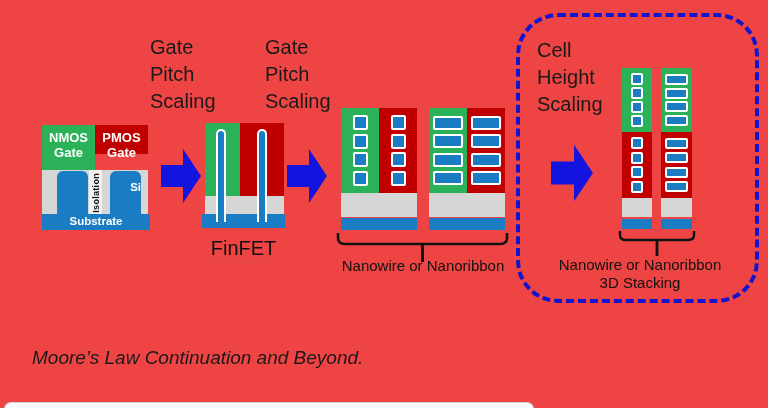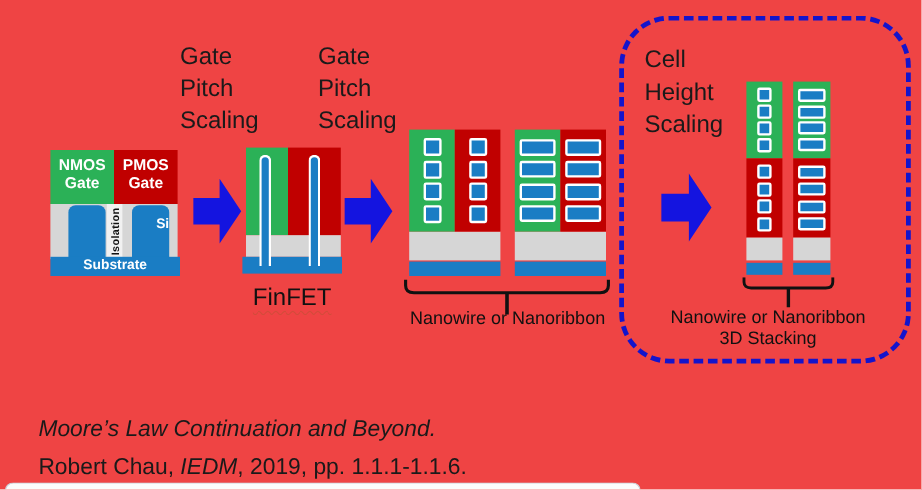--- a/index.html
+++ b/index.html
@@ -80,21 +80,21 @@
 Scaling</div>
   <div class="abs step-label" style="left:265px;top:34px;">Gate
 Pitch
 Scaling</div>
 
   <div class="abs" style="left:42px;top:125px;width:108px;height:105px;">
     <div class="abs green" style="left:0;top:0;width:53px;height:45px;">
       <div class="gate-text">NMOS
 Gate</div>
     </div>
-    <div class="abs red" style="left:53px;top:0;width:53px;height:45px;">
+    <div class="abs red" style="left:53px;top:0;width:53px;height:29px;">
       <div class="gate-text">PMOS
 Gate</div>
     </div>
     <div class="abs grayk" style="left:0;top:45px;width:106px;height:46px;"></div>
     <div class="pillar" style="left:15px;top:46px;width:31px;height:45px;"></div>
     <div class="pillar" style="left:68px;top:46px;width:31px;height:45px;"></div>
     <div class="abs sub-text" style="left:68px;top:55px;width:31px;text-align:right;">Si</div>
     <div class="iso" style="left:47px;top:45px;width:13px;height:46px;">
       <span class="iso-text">Isolation</span>
     </div>
@@ -228,17 +228,16 @@
   </div>
 
   <svg class="abs" style="left:618px;top:231px;" width="78" height="26" viewBox="0 0 78 26">
     <path d="M2,0 V4 Q2,9 8,9 H70 Q76,9 76,4 V0" fill="none" stroke="#111" stroke-width="2.4"></path>
     <line x1="39" y1="9" x2="39" y2="25" stroke="#111" stroke-width="2.8"></line>
   </svg>
   <div class="abs brace-label" style="left:540px;top:256px;width:200px;">Nanowire or Nanoribbon</div>
   <div class="abs brace-label" style="left:540px;top:274px;width:200px;">3D Stacking</div>
 
   <div class="abs cite it" style="left:32px;top:347px;">Moore’s Law Continuation and Beyond.</div>
-  <div class="abs cite" style="left:32px;top:379px;"><span>Robert Chau, </span><span class="it">IEDM</span><span>, 2019, pp. 1.1.1-1.1.6.</span></div>
 
   <div class="abs cut-box" style="left:4px;top:402px;width:528px;height:10px;"></div>
 
 </div>
 
 </body></html>

